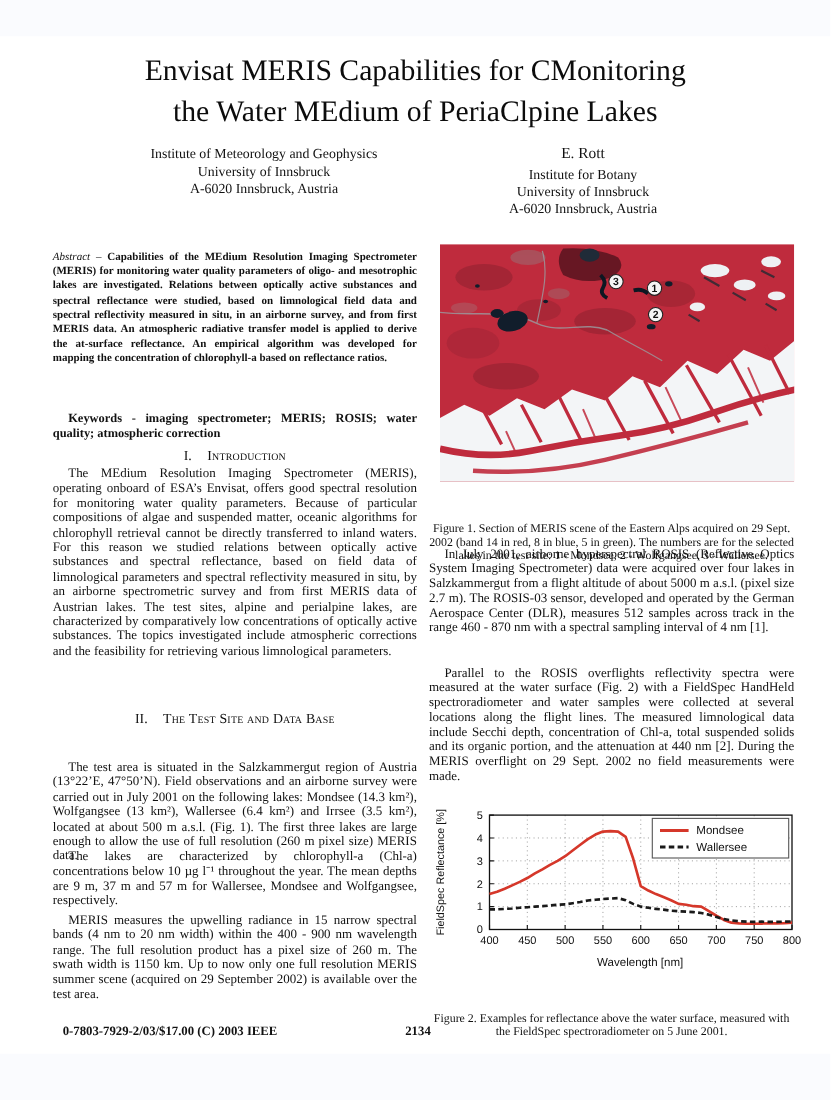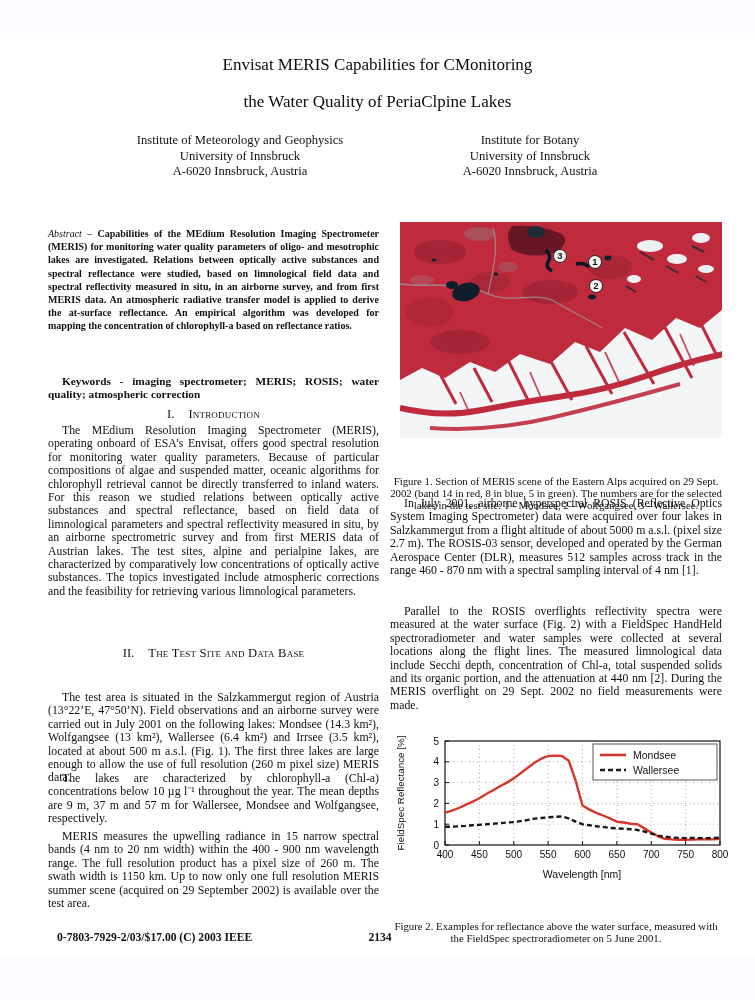--- a/index.html
+++ b/index.html
@@ -3,21 +3,21 @@
 <meta charset="utf-8">
 <style>
   html,body{margin:0;padding:0;}
   body{width:755px;height:1000px;background:#fff;font-family:"Liberation Serif",serif;color:#111;}
   #shot{position:relative;width:755px;height:1000px;background:#ffffff;overflow:hidden;}
   .scan-band{position:absolute;left:0;width:755px;background:#fafbfe;}
   .band-top{top:0;height:33px;}
   .band-bottom{top:958px;height:42px;}
 
   .title{position:absolute;left:0;top:46px;width:755px;text-align:center;
-         font-size:17px;line-height:37px;color:#0c0c0c;}
+         font-size:27px;line-height:37px;color:#0c0c0c;}
   .authors{position:absolute;top:133px;font-size:12.6px;text-align:center;line-height:15.6px;}
   .authors .names{font-size:14px;margin-bottom:3px;}
   .auth-left{left:90px;width:300px;}
   .auth-right{left:400px;width:260px;}
 
   .col{position:absolute;width:331px;font-size:11.8px;line-height:13.4px;text-align:justify;}
   .leftcol{left:48px;}
   .rightcol{left:390px;width:332px;}
 
   .para{margin:0;text-indent:14px;}
@@ -40,29 +40,30 @@
 </style>
 </head>
 <body>
 <div id="shot">
 
   <div class="scan-band band-top"></div>
   <div class="scan-band band-bottom"></div>
 
   <div class="title">
     <div>Envisat MERIS Capabilities for CMonitoring</div>
-    <div>the Water Quality of PeriaClpine Lakes</div>
+    <div>the Water MEdium of PeriaClpine Lakes</div>
   </div>
 
   <div class="authors auth-left">
     <div>Institute of Meteorology and Geophysics</div>
     <div>University of Innsbruck</div>
     <div>A-6020 Innsbruck, Austria</div>
   </div>
   <div class="authors auth-right">
+    <div class="names">E. Rott</div>
     <div>Institute for Botany</div>
     <div>University of Innsbruck</div>
     <div>A-6020 Innsbruck, Austria</div>
   </div>
 
   <div class="col leftcol" style="top:227px;">
     <p class="para abstract"><span class="abs-label">Abstract –</span> <span>Capabilities of the MEdium Resolution Imaging Spectrometer (MERIS) for monitoring water quality parameters of oligo- and mesotrophic lakes are investigated. Relations between optically active substances and spectral reflectance were studied, based on limnological field data and spectral reflectivity measured in situ, in an airborne survey, and from first MERIS data. An atmospheric radiative transfer model is applied to derive the at-surface reflectance. An empirical algorithm was developed for mapping the concentration of chlorophyll-a based on reflectance ratios.</span></p>
   </div>
   <div class="col leftcol" style="top:375px;">
     <p class="para keywords">Keywords - imaging spectrometer; MERIS; ROSIS; water quality; atmospheric correction</p>

